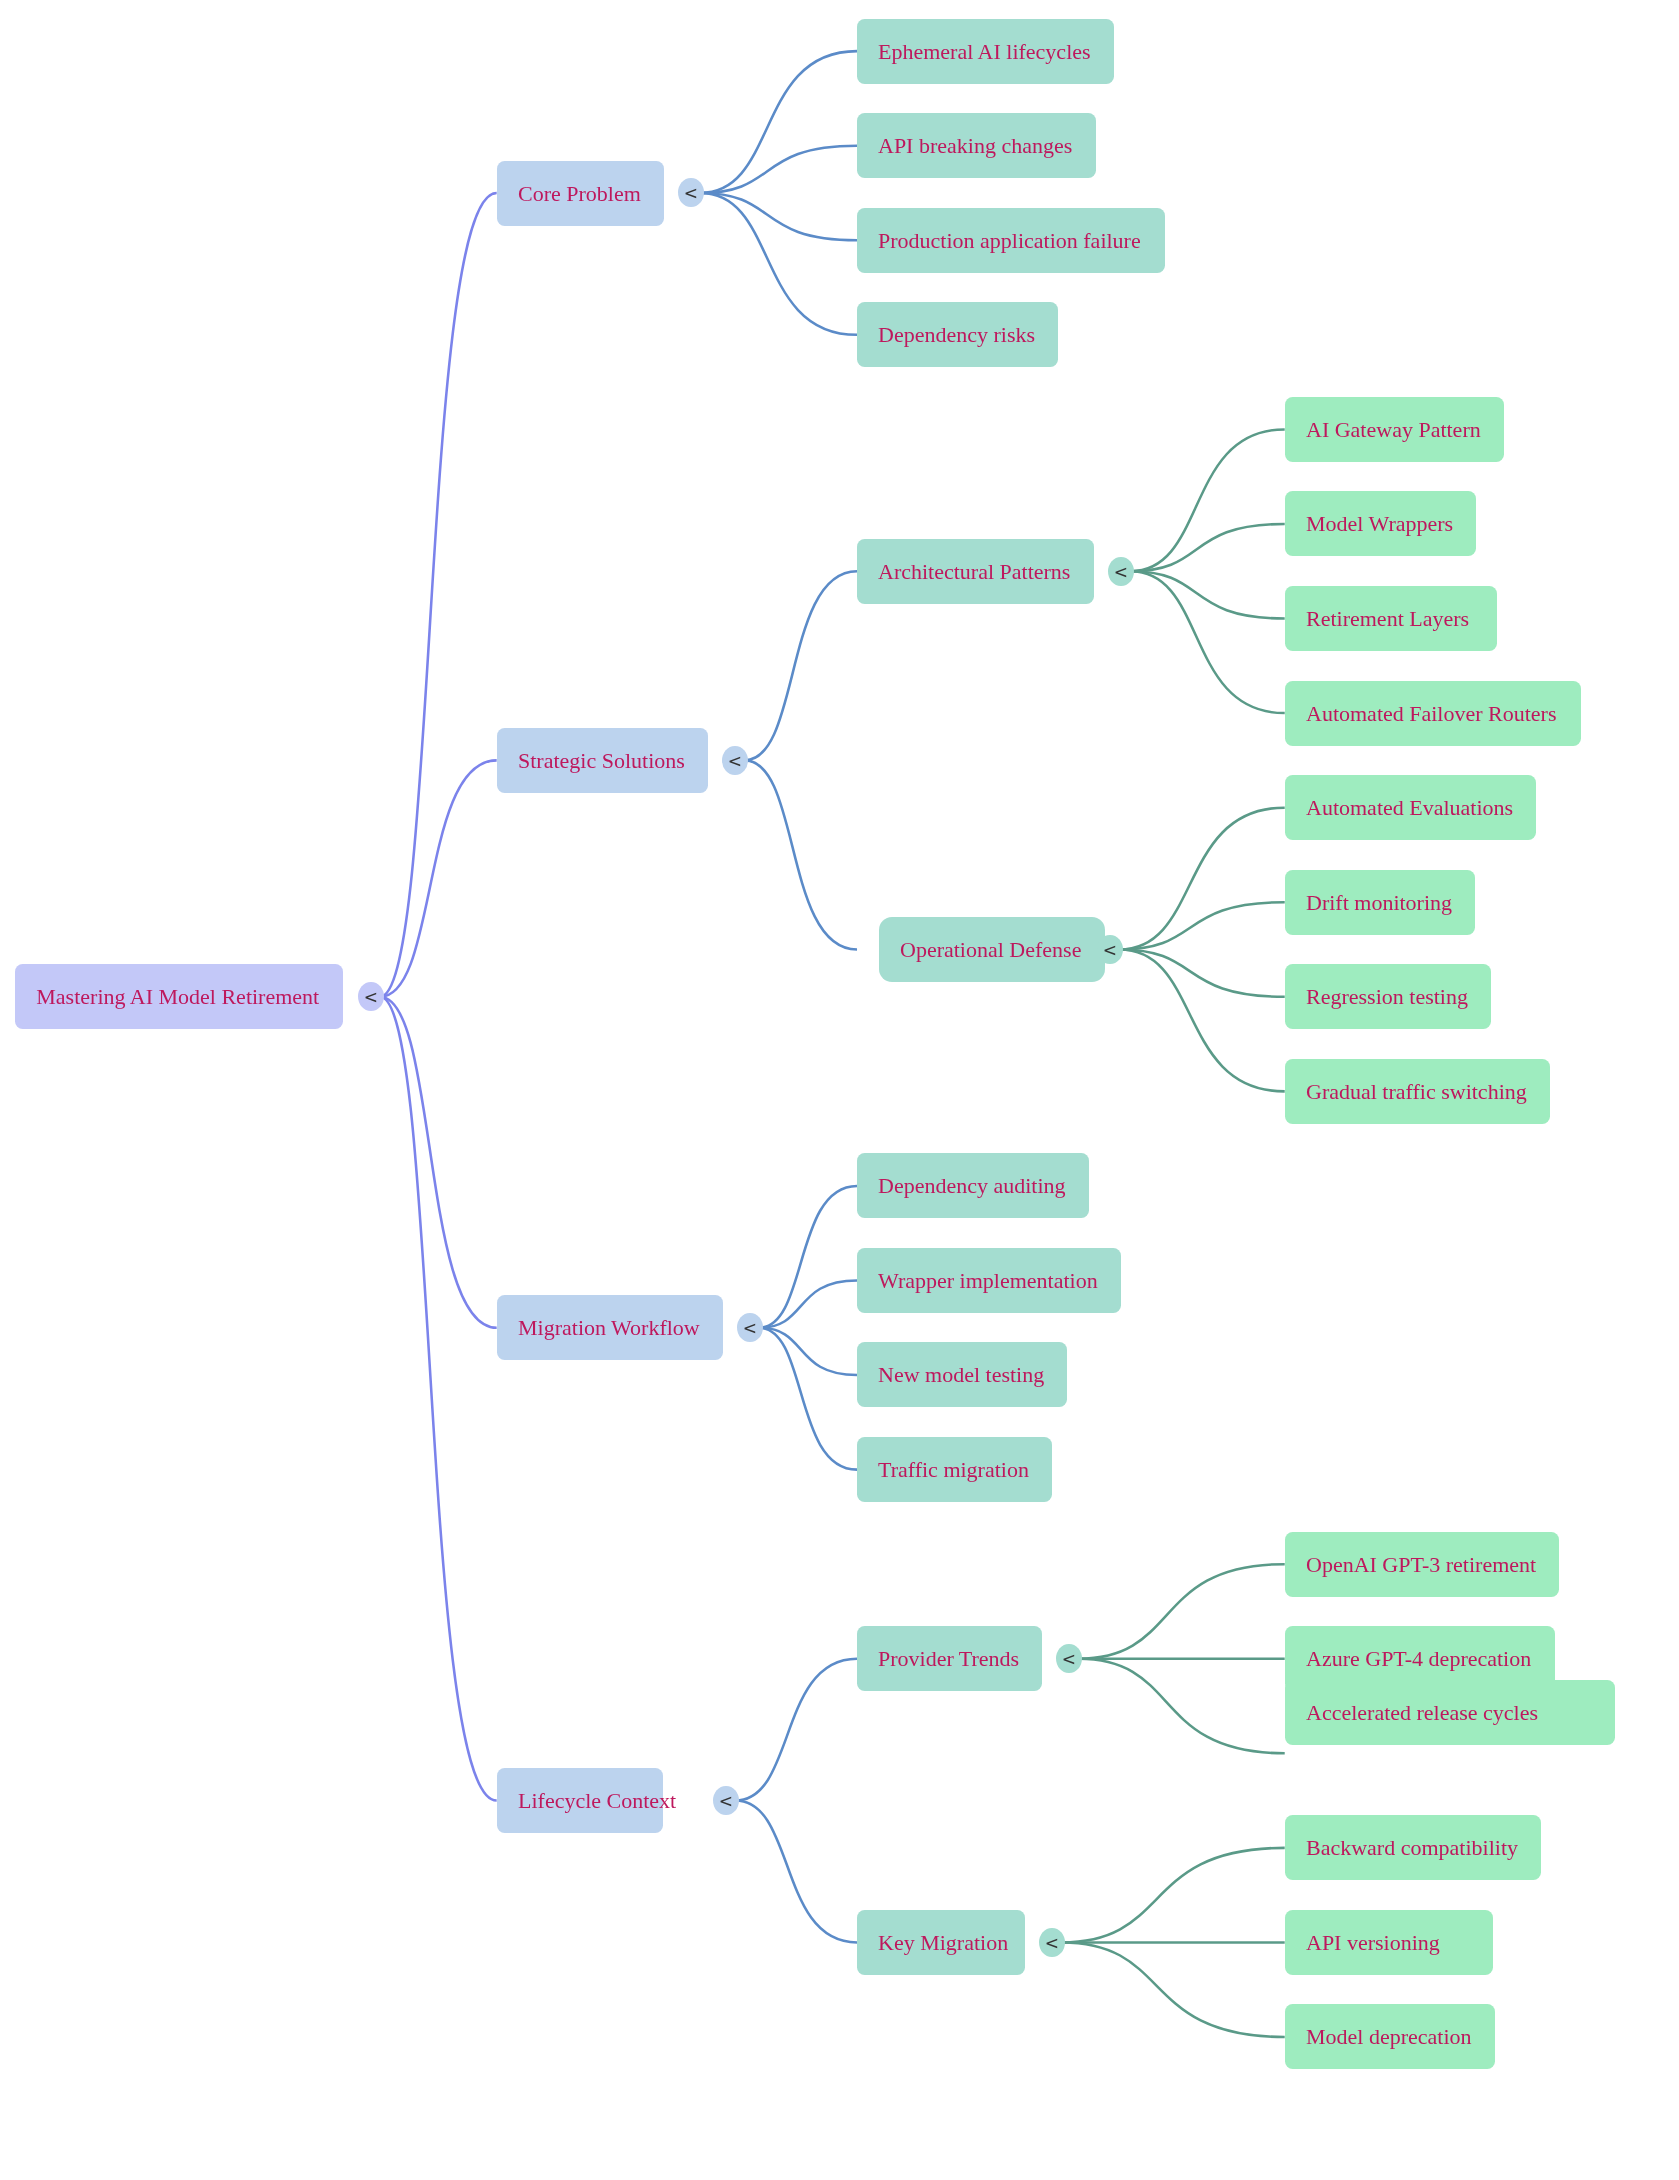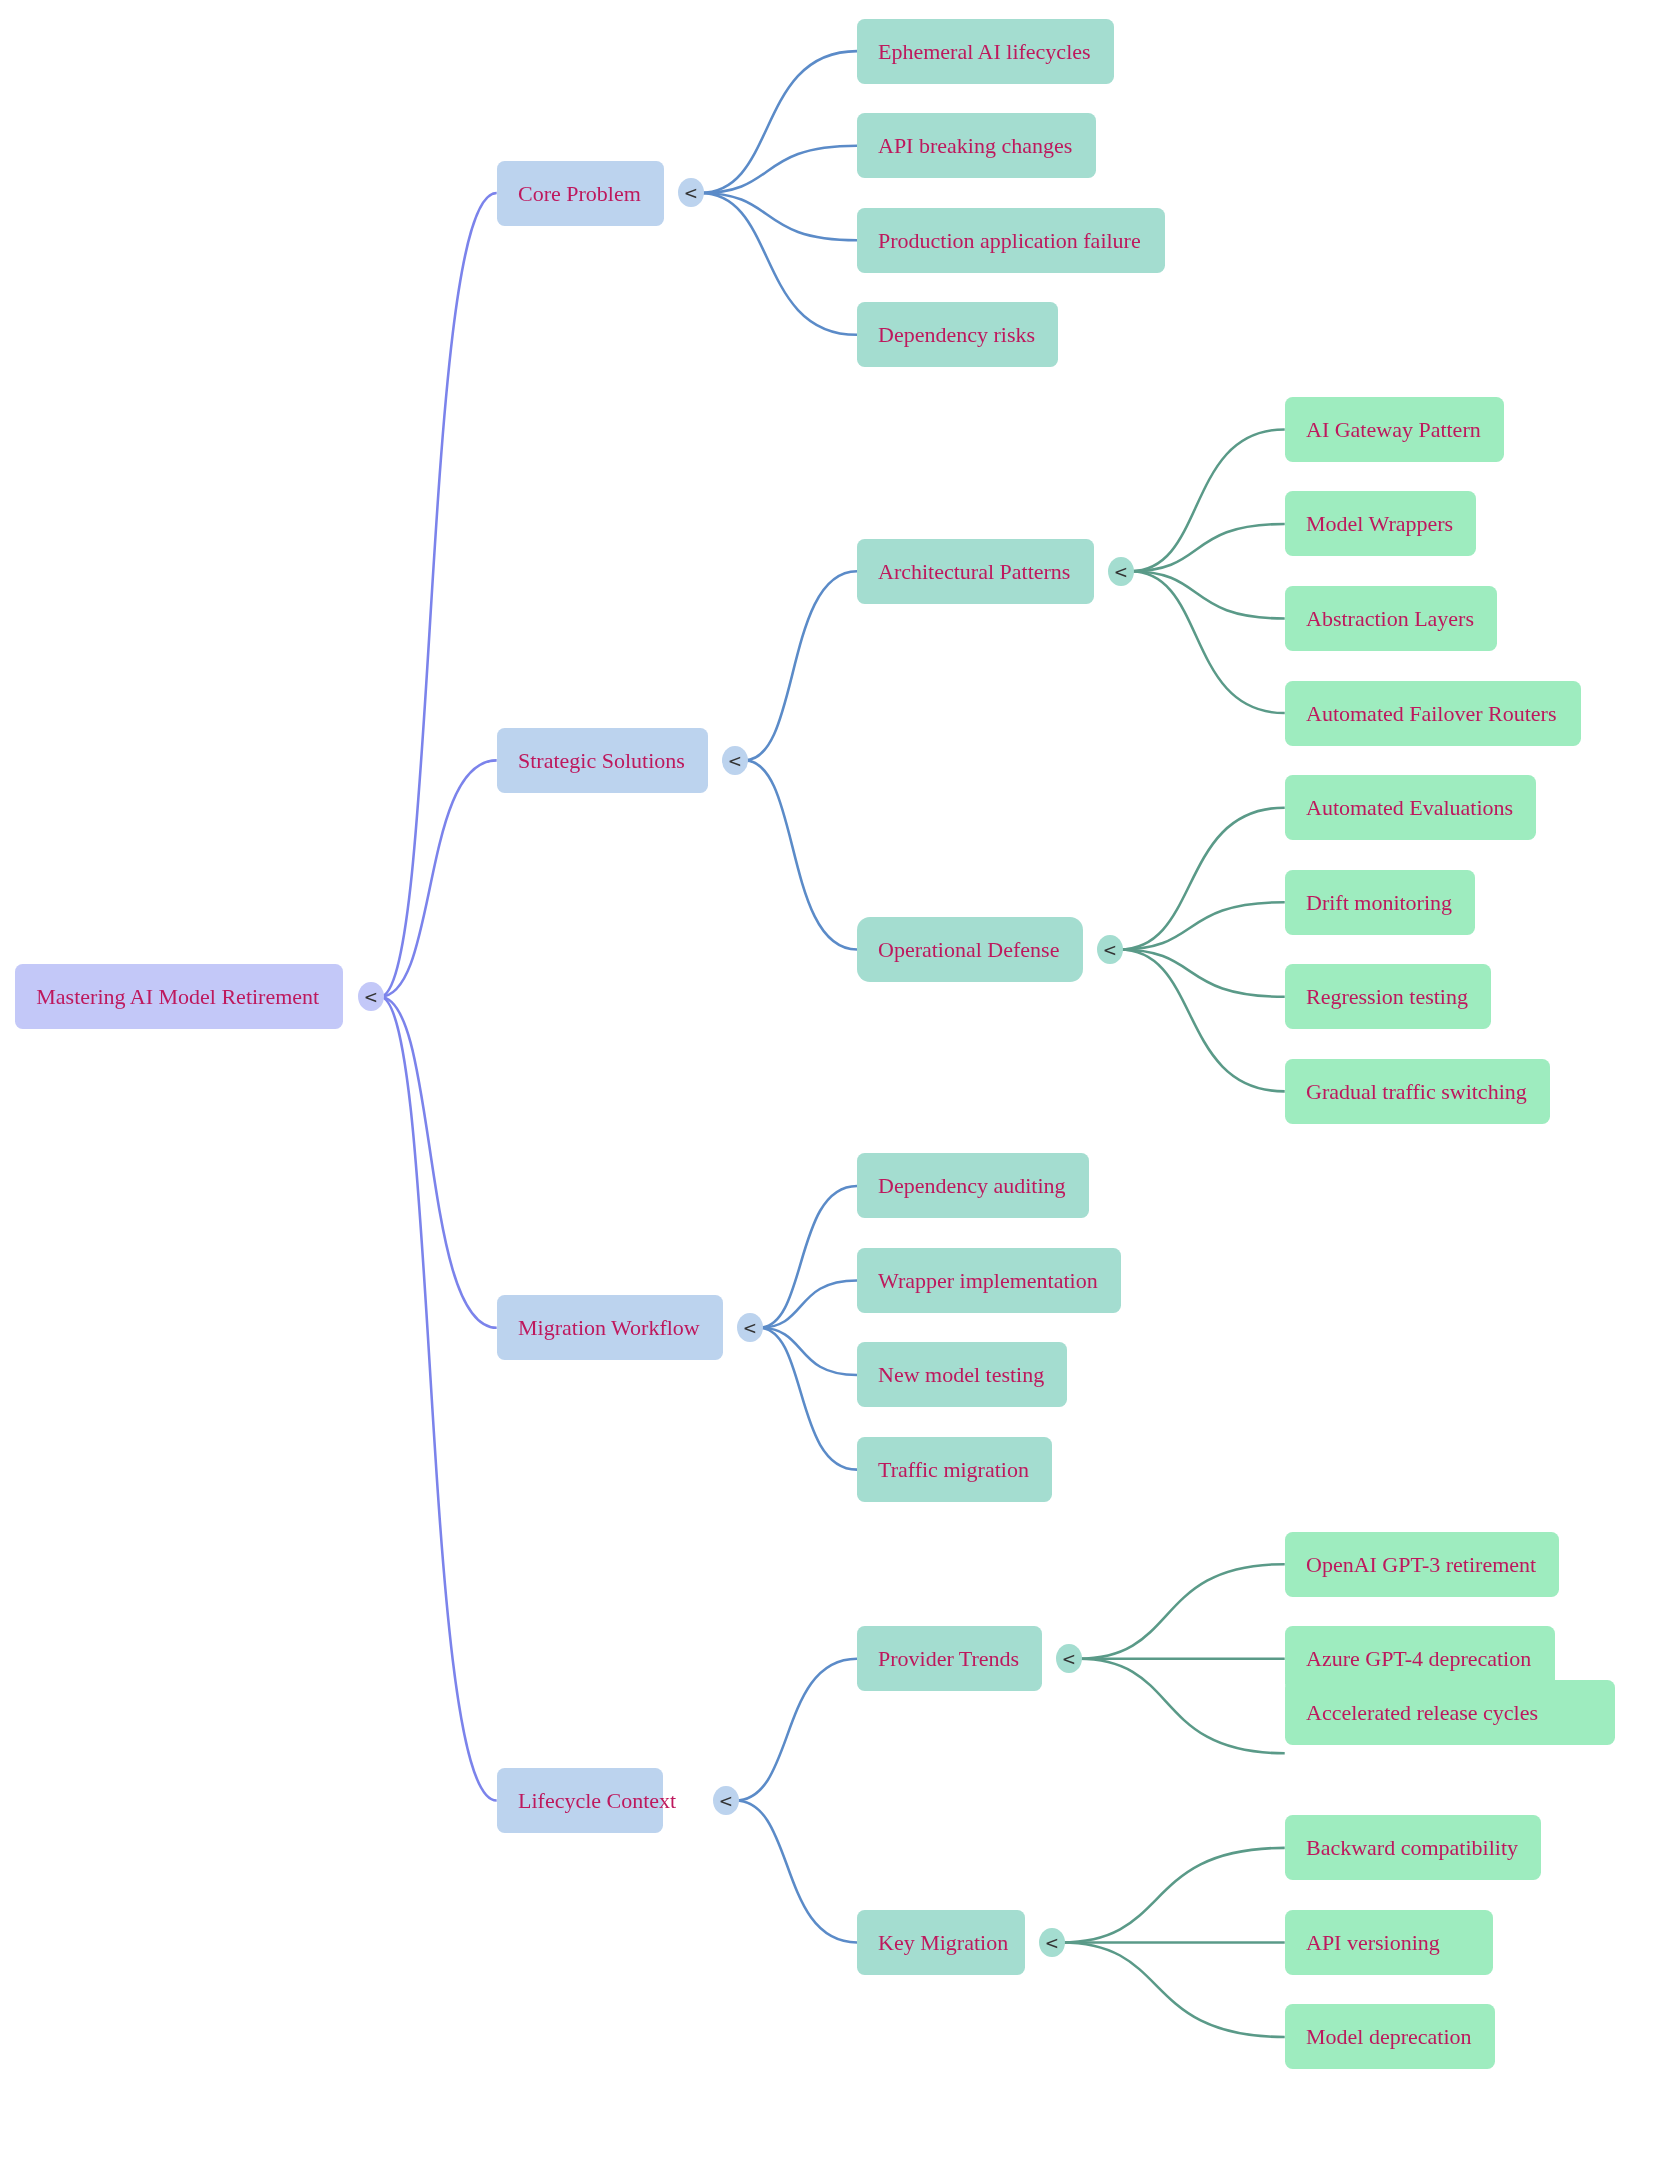--- a/index.html
+++ b/index.html
@@ -84,26 +84,26 @@
       <span>Architectural Patterns</span>
     </div>
     <div class="toggle level-2" style="left: 1108px; top: 557px;">&lt;</div>
     <div class="node level-3" style="left: 1285px; top: 397px; width: 219px;">
       <span>AI Gateway Pattern</span>
     </div>
     <div class="node level-3" style="left: 1285px; top: 491px; width: 191px;">
       <span>Model Wrappers</span>
     </div>
     <div class="node level-3" style="left: 1285px; top: 586px; width: 212px;">
-      <span>Abstraction Layers</span>
+      <span>Retirement Layers</span>
     </div>
     <div class="node level-3" style="left: 1285px; top: 681px; width: 296px;">
       <span>Automated Failover Routers</span>
     </div>
-    <div class="node level-2" style="left: 857px; top: 917px; width: 226px; border-radius: 13px;">
+    <div class="node level-2" style="left: 879px; top: 917px; width: 226px; border-radius: 13px;">
       <span>Operational Defense</span>
     </div>
     <div class="toggle level-2" style="left: 1097px; top: 935px;">&lt;</div>
     <div class="node level-3" style="left: 1285px; top: 775px; width: 251px;">
       <span>Automated Evaluations</span>
     </div>
     <div class="node level-3" style="left: 1285px; top: 870px; width: 190px;">
       <span>Drift monitoring</span>
     </div>
     <div class="node level-3" style="left: 1285px; top: 964px; width: 206px;">

